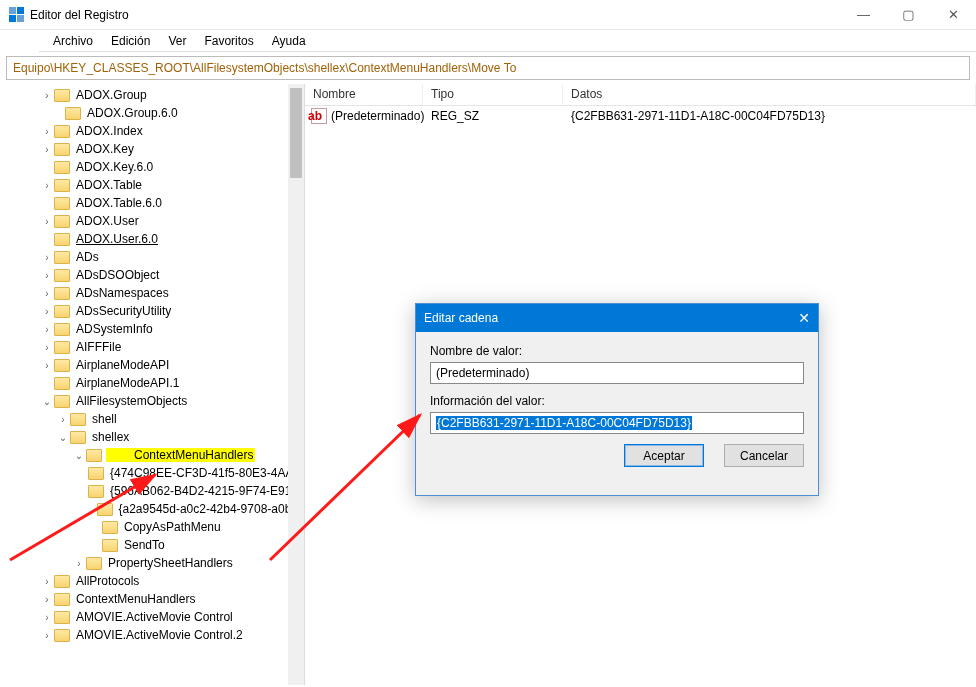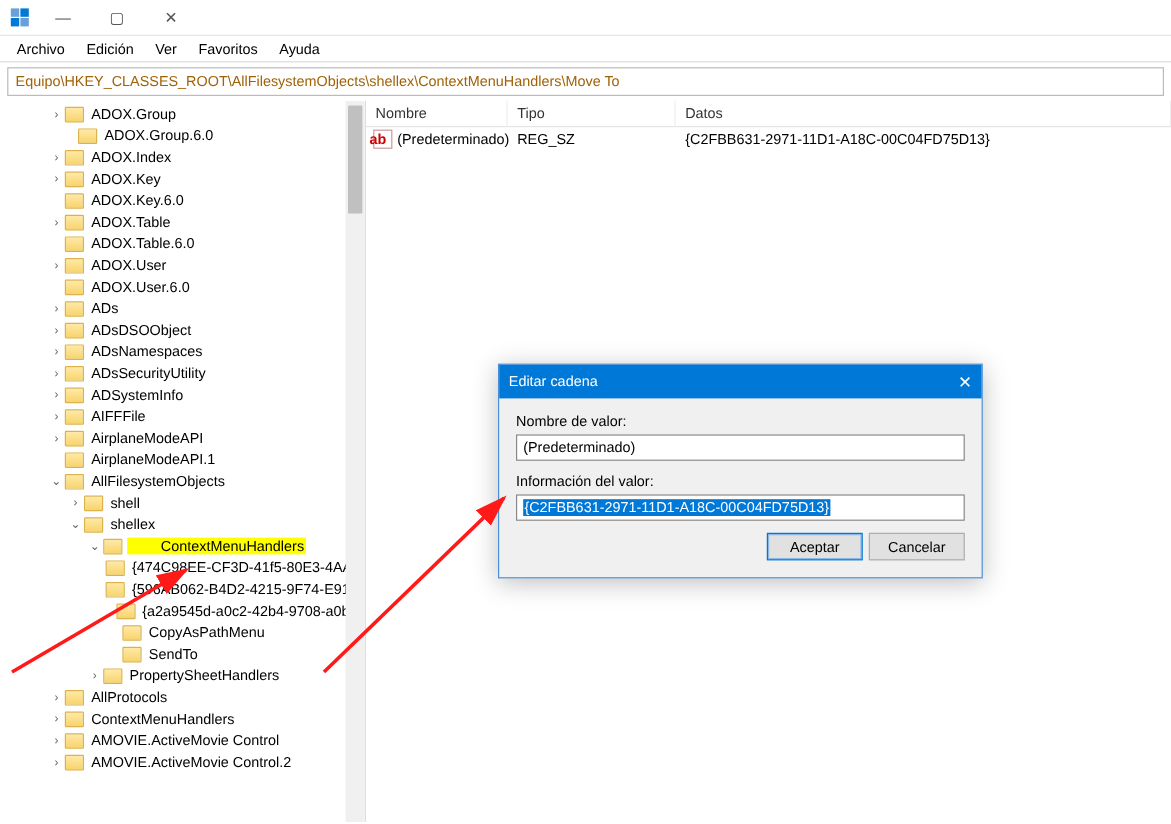--- a/index.html
+++ b/index.html
@@ -4,21 +4,21 @@
 <style>
 * { box-sizing: border-box; margin: 0; padding: 0; font-family: "Segoe UI", Tahoma, sans-serif; font-size: 12px; }
 body { width: 976px; height: 687px; background: #fff; overflow: hidden; position: relative; }
 .titlebar { height: 30px; display: flex; align-items: center; padding-left: 8px; border-bottom: 1px solid #e5e5e5; background: #fff; }
 .titlebar .appicon { width: 16px; height: 16px; margin-right: 6px; display: flex; flex-wrap: wrap; }
 .appicon span { width: 7px; height: 7px; margin: 0.5px; background: #0078d7; }
 .appicon span:nth-child(1){background:#6aa0d8;} .appicon span:nth-child(4){background:#6aa0d8;}
 .titlebar .title { color: #000; flex: 1; }
 .win-controls { display: flex; height: 100%; }
 .win-controls div { width: 45px; display: flex; align-items: center; justify-content: center; color: #555; font-size: 13px; }
-.menubar { height: 22px; display: flex; align-items: center; padding-left: 6px; gap: 2px; background: #fff; border-bottom: 1px solid #ddd; }
+.menubar { height: 22px; display: flex; align-items: center; padding-left: 6px; gap: 2px; background: #fff; border-bottom: 1px solid #ddd; margin-left: 39px; }
 .menubar span { padding: 2px 8px; color: #000; }
 .addressbar { height: 24px; border: 1px solid #bbb; margin: 4px 6px 4px 6px; display: flex; align-items: center; padding: 0 6px; font-size: 12px; color: #a16207; background: #fff; }
 .main { display: flex; height: calc(100% - 86px); }
 .tree { width: 305px; border-right: 1px solid #ddd; overflow: hidden; position: relative; background: #fff; padding-top: 2px; }
 .tree-scroll { position: absolute; right: 0; top: 0; bottom: 0; width: 16px; background: #f0f0f0; }
 .tree-scroll .thumb { position: absolute; top: 4px; left: 2px; right: 2px; height: 90px; background: #c0c0c0; border-radius: 1px; }
 .node { display: flex; align-items: center; height: 18px; white-space: nowrap; padding-right: 4px; }
 .node .exp { width: 14px; text-align: center; color: #666; font-size: 10px; }
 .node .folder { width: 16px; height: 13px; background: linear-gradient(#ffe9a6,#f7d46e); border: 1px solid #dcb34b; border-radius: 1px; margin-right: 4px; flex-shrink:0; }
 .node .lbl { padding: 0 2px; color: #000; }
@@ -27,41 +27,42 @@
 .listpane { flex: 1; position: relative; }
 .listhdr { display: flex; height: 22px; border-bottom: 1px solid #e5e5e5; }
 .listhdr div { padding: 3px 8px; color: #333; border-right: 1px solid #eee; font-size: 12px; }
 .row { display: flex; align-items: center; height: 20px; padding-left: 6px; }
 .row .valicon { width: 16px; height: 16px; border: 1px solid #c99; display: flex; align-items: center; justify-content: center; font-size: 8px; font-weight: bold; color: #c00; margin-right: 4px; background: #fff; }
 .row span { padding-right: 8px; }
 
 .dialog { position: absolute; left: 415px; top: 303px; width: 404px; background: #f0f0f0; border: 1px solid #4a90d9; box-shadow: 0 4px 20px rgba(0,0,0,.25); }
 .dialog .dlg-title { background: #0078d7; color: #fff; height: 28px; display: flex; align-items: center; padding: 0 8px; justify-content: space-between; font-size: 12px; }
 .dialog .close { color: #fff; font-size: 14px; }
-.dialog .body { padding: 12px 14px 14px 14px; }
+.dialog .body { padding: 12px 14px 28px 14px; }
 .dialog label { display: block; font-size: 12px; margin-bottom: 4px; color: #000; }
 .dialog .field { width: 100%; border: 1px solid #888; background: #fff; padding: 3px 5px; font-size: 12px; margin-bottom: 10px; height:22px; }
 .dialog .field.selected { background: #fff; }
 .dialog .field.selected span { background: #0078d7; color: #fff; padding:0 1px;}
-.dlg-buttons { display: flex; justify-content: flex-end; gap: 5px; }
+.dlg-buttons { display: flex; justify-content: flex-end; gap: 20px; }
 .dlg-buttons button { width: 80px; height: 23px; background: #e1e1e1; border: 1px solid #adadad; font-size: 12px; }
 .dlg-buttons button.primary { border: 1px solid #0078d7; box-shadow: inset 0 0 0 1px #8ab8e6; }
 
 svg.arrow { position: absolute; pointer-events: none; }
 </style>
 </head>
 <body>
 
 <div class="titlebar">
   <div class="appicon">
       <span></span>
       <span></span>
       <span></span>
       <span></span>
     </div>
+  <div class="title">Editor del Registro</div>
   <div class="win-controls">
     <div>—</div>
     <div>▢</div>
     <div>✕</div>
   </div>
 </div>
 
 <div class="menubar">
   <span>Archivo</span>
   <span>Edición</span>
@@ -107,21 +108,21 @@
       <div class="node" style="padding-left: 40px;">
         <span class="exp"></span>
         <span class="folder"></span>
         <span class="lbl">ADOX.Table.6.0</span>
       </div>
       <div class="node" style="padding-left: 40px;">
         <span class="exp">›</span>
         <span class="folder"></span>
         <span class="lbl">ADOX.User</span>
       </div>
-      <div class="node" style="padding-left: 40px;">
+      <div class="node" style="padding-left: 40px; text-decoration: underline;">
         <span class="exp"></span>
         <span class="folder"></span>
         <span class="lbl">ADOX.User.6.0</span>
       </div>
       <div class="node" style="padding-left: 40px;">
         <span class="exp">›</span>
         <span class="folder"></span>
         <span class="lbl">ADs</span>
       </div>
       <div class="node" style="padding-left: 40px;">

